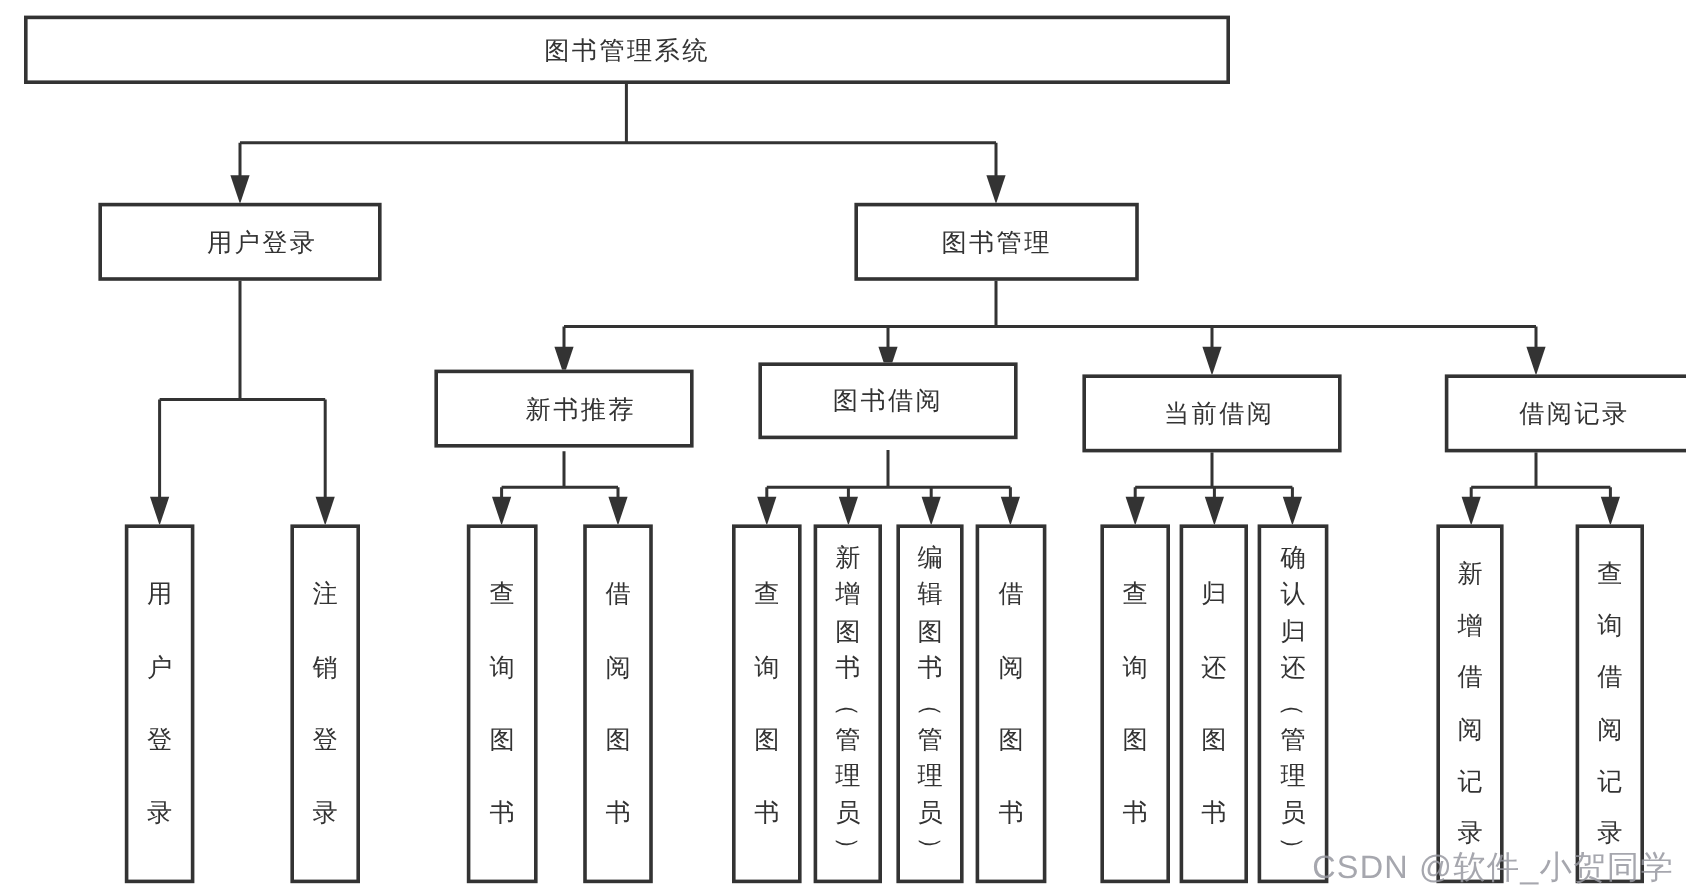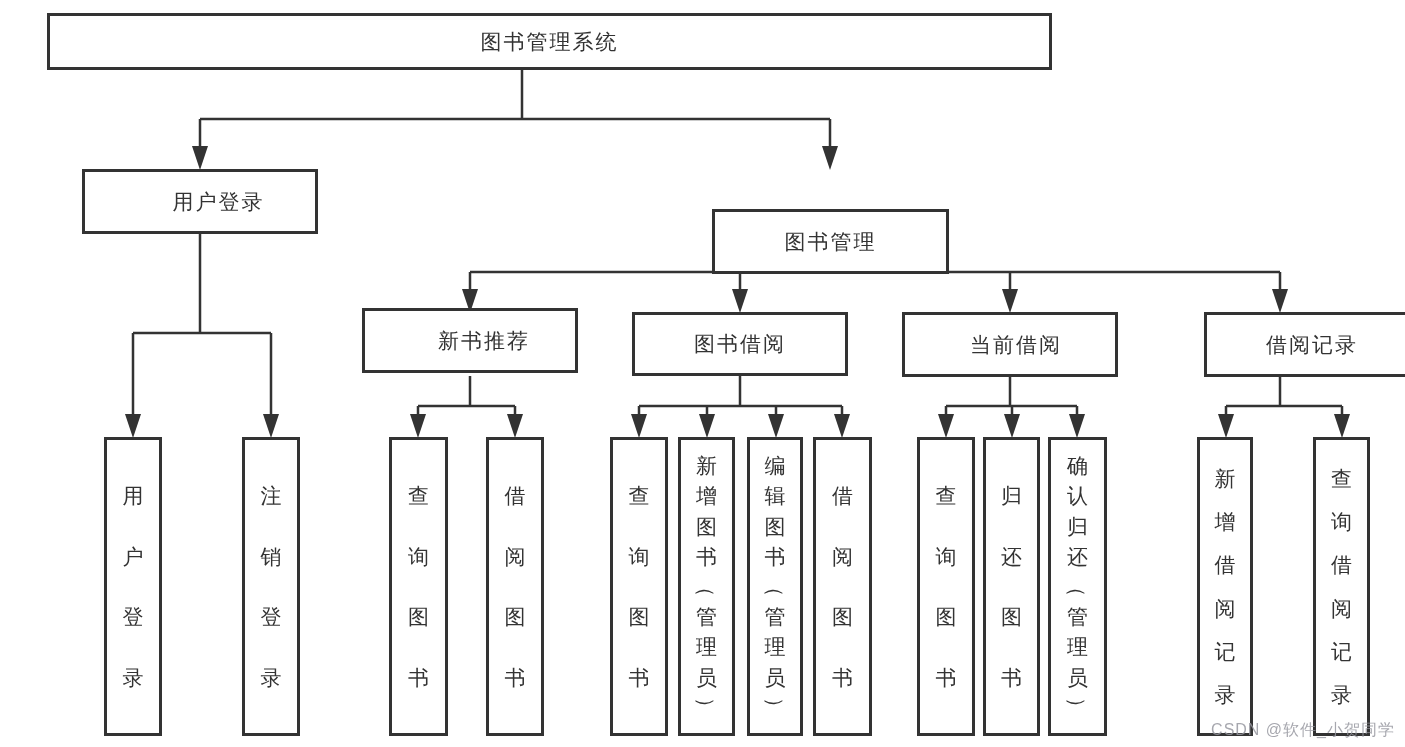--- a/index.html
+++ b/index.html
@@ -44,21 +44,21 @@
     font-size: 21px;
     color: #333333;
     line-height: 1;
     padding: 6px 0;
   }
   .vtext .rot { transform: rotate(90deg); }
   #watermark {
     position: absolute;
     right: 10px;
     bottom: 6px;
-    font-size: 16px;
+    font-size: 27px;
     color: rgba(150, 152, 160, 0.85);
     letter-spacing: 1px;
     z-index: 3;
     white-space: nowrap;
   }
 </style>
 </head>
 <body>
 
 <div id="stage">
@@ -96,27 +96,27 @@
       <polygon points="768,414 784,414 776,438"></polygon>
       <polygon points="834,414 850,414 842,438"></polygon>
       <polygon points="938,414 954,414 946,438"></polygon>
       <polygon points="1004,414 1020,414 1012,438"></polygon>
       <polygon points="1069,414 1085,414 1077,438"></polygon>
       <polygon points="1218,414 1234,414 1226,438"></polygon>
       <polygon points="1334,414 1350,414 1342,438"></polygon>
     </g>
   </svg>
 
-  <div class="node" style="left:20px; top:13px; width:1005px; height:57px;margin-left:27px;">图书管理系统</div>
+  <div class="node" style="left:20px; top:13px; width:1005px; height:57px;">图书管理系统</div>
 
   <div class="node" style="left:82px; top:169px; width:236px; height:65px;padding-left:37px;">用户登录</div>
-  <div class="node" style="left:712px; top:169px; width:237px; height:65px;margin-top:40px;">图书管理</div>
+  <div class="node" style="left:712px; top:169px; width:237px; height:65px;">图书管理</div>
 
   <div class="node" style="left:362px; top:308px; width:216px; height:65px;padding-left:28px;">新书推荐</div>
-  <div class="node" style="left:632px; top:312px; width:216px; height:64px;">图书借阅</div>
+  <div class="node" style="left:632px; top:302px; width:216px; height:64px;">图书借阅</div>
   <div class="node" style="left:902px; top:312px; width:216px; height:65px;padding-left:12px;">当前借阅</div>
   <div class="node" style="left:1204px; top:312px; width:216px; height:65px;">借阅记录</div>
 
   <div class="leaf" style="left:104px; width:58px;">
     <div class="vtext">
         <span>用</span>
         <span>户</span>
         <span>登</span>
         <span>录</span>
       </div>

